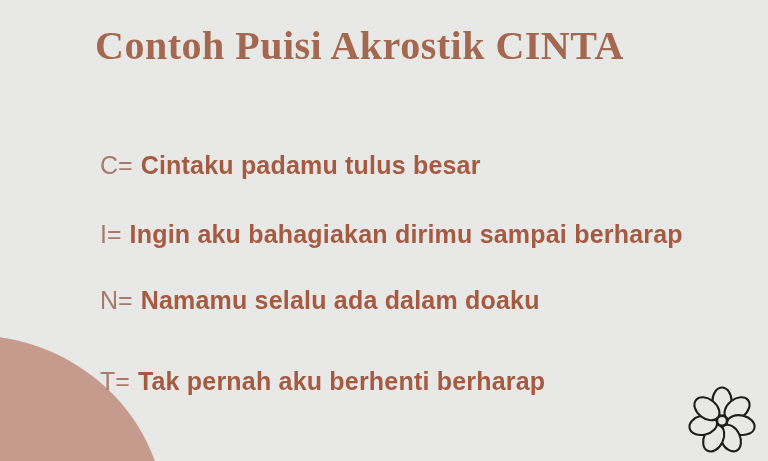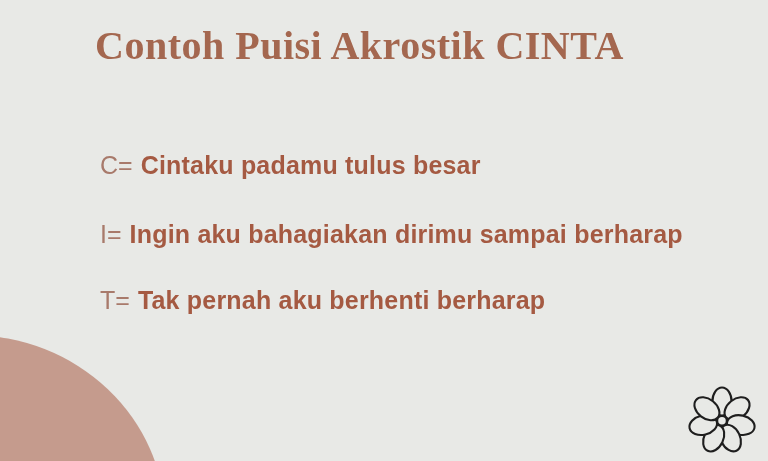--- a/index.html
+++ b/index.html
@@ -35,21 +35,21 @@
     position: absolute;
     left: 100px;
     white-space: nowrap;
     font-size: 25px;
     line-height: 1.1;
   }
   .poem-line:nth-of-type(1) { top: 84px; }
   .poem-line:nth-of-type(2) { top: 152px; }
   .poem-line:nth-of-type(3) { top: 221px; }
   .poem-line:nth-of-type(4) { top: 287px; }
-  .poem-line:nth-of-type(5) { top: 348px; }
+  .poem-line:nth-of-type(5) { top: 368px; }
   .prefix {
     color: var(--prefix);
     font-weight: 400;
     margin-right: 8px;
   }
   .line-text {
     color: var(--line-text);
     font-weight: 700;
     letter-spacing: 0.2px;
   }
@@ -85,20 +85,23 @@
   <h1 class="title">Contoh Puisi Akrostik CINTA</h1>
 
   <div class="poem-line">
     <span class="prefix">C=</span><span class="line-text">Cintaku padamu tulus besar</span>
   </div>
 
   <div class="poem-line">
     <span class="prefix">I=</span><span class="line-text">Ingin aku bahagiakan dirimu sampai berharap</span>
   </div>
 
+  <div class="poem-line">
+    <span class="prefix">N=</span><span class="line-text">Namamu selalu ada dalam doaku</span>
+  </div>
 
   <div class="poem-line">
     <span class="prefix">T=</span><span class="line-text">Tak pernah aku berhenti berharap</span>
   </div>
 
 
   <svg class="flower" viewBox="0 0 80 80" aria-hidden="true">
     <g>
       <ellipse cx="40" cy="20" rx="11" ry="16" transform="rotate(0 40 42)"></ellipse>
       <ellipse cx="40" cy="20" rx="11" ry="16" transform="rotate(51.4 40 42)"></ellipse>

